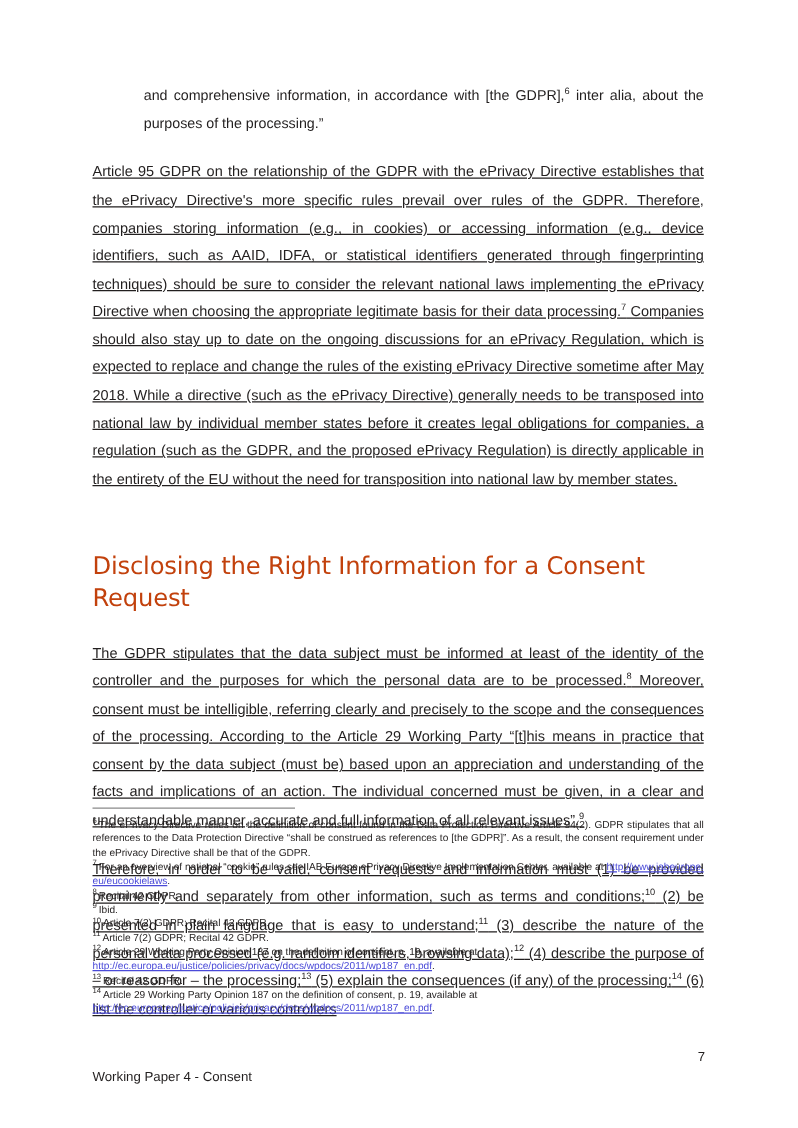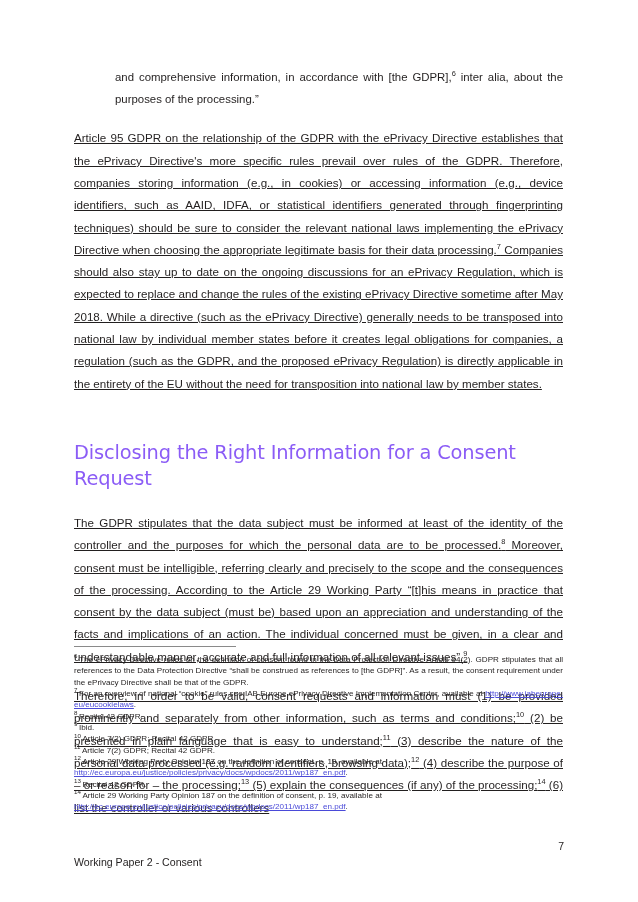--- a/index.html
+++ b/index.html
@@ -60,21 +60,21 @@
 
   
   .heading {
     margin: 0;
     padding: 0;
     font-family: "DejaVu Sans", sans-serif;
     font-weight: 400;
     font-size: 19.4px;
     line-height: 26px;
     letter-spacing: -0.15px;
-    color: #8b5cf6;
+    color: #c2410c;
   }
   .heading-wrap {
     margin: 45px 0 20px 0;
   }
 
   
   .footnotes {
     position: absolute;
     left: 74px;
     top: 646px;
@@ -153,15 +153,15 @@
         <p class="fn-item nojust"><span class="fn-num">9</span>Ibid.</p>
         <p class="fn-item nojust"><span class="fn-num">10</span>Article 7(2) GDPR; Recital 42 GDPR.</p>
         <p class="fn-item nojust"><span class="fn-num">11</span>Article 7(2) GDPR; Recital 42 GDPR.</p>
         <p class="fn-item nojust"><span class="fn-num">12</span>Article 29 Working Party Opinion 187 on the definition of consent, p. 19, available at <br><a class="url" href="#">http://ec.europa.eu/justice/policies/privacy/docs/wpdocs/2011/wp187_en.pdf</a>.</p>
         <p class="fn-item nojust"><span class="fn-num">13</span>Recital 42 GDPR.</p>
         <p class="fn-item nojust"><span class="fn-num">14</span>Article 29 Working Party Opinion 187 on the definition of consent, p. 19, available at <br><a class="url" href="#">http://ec.europa.eu/justice/policies/privacy/docs/wpdocs/2011/wp187_en.pdf</a>.</p>
       </div>
   </div>
 
   <div class="page-number">7</div>
-  <div class="footer-text">Working Paper 2 - Consent</div>
+  <div class="footer-text">Working Paper 4 - Consent</div>
 
 </div>
 
 </body></html>

